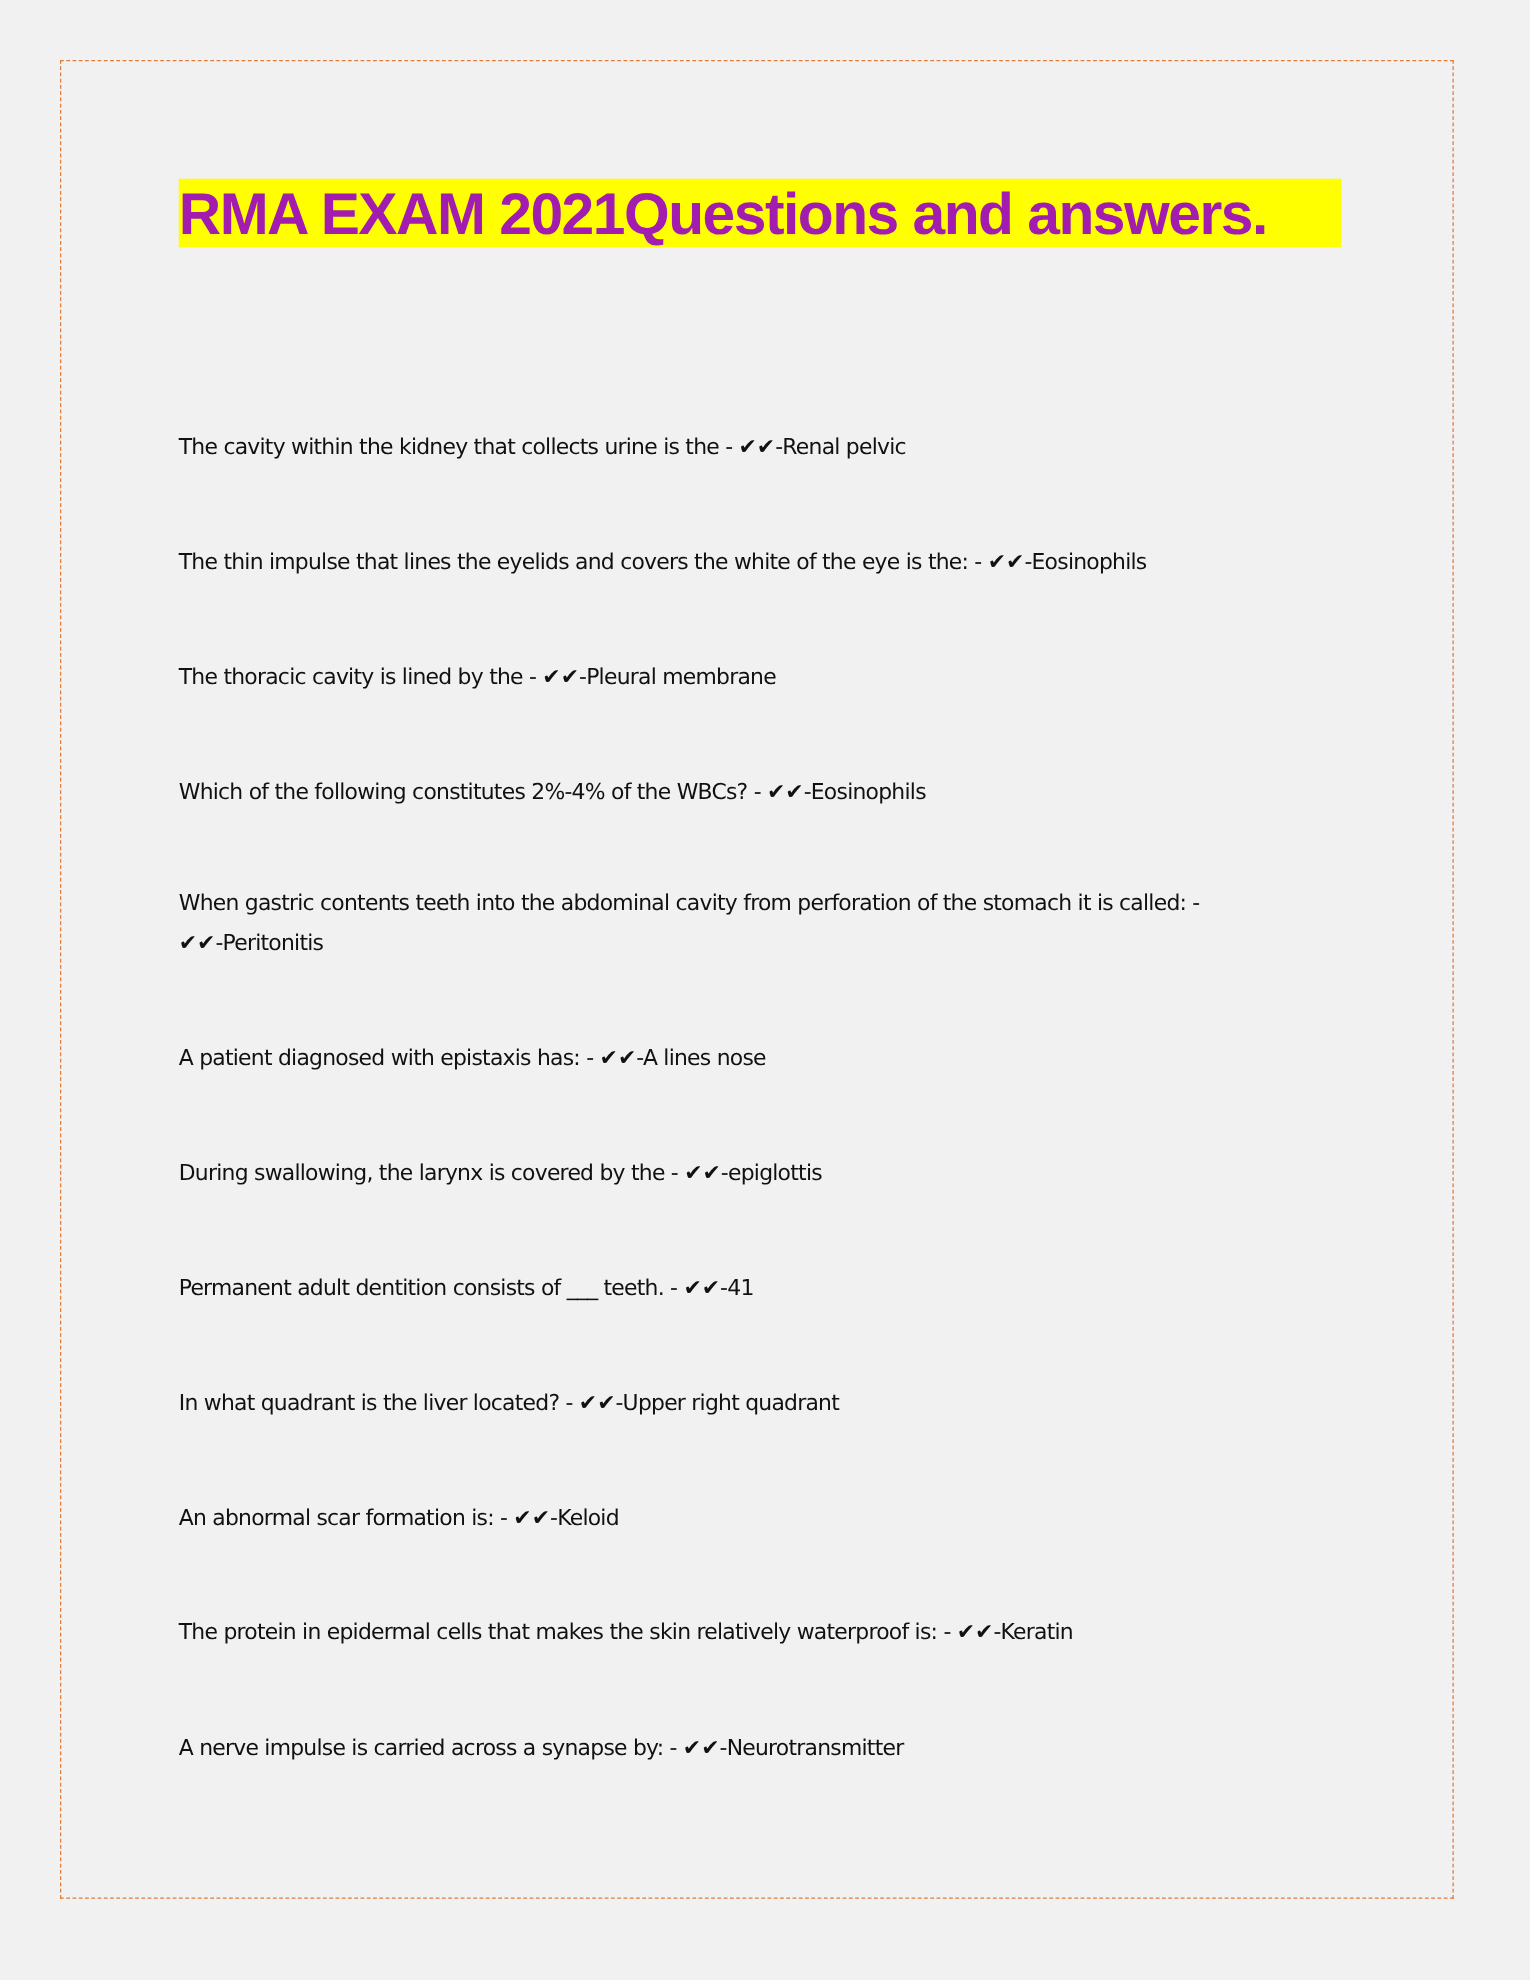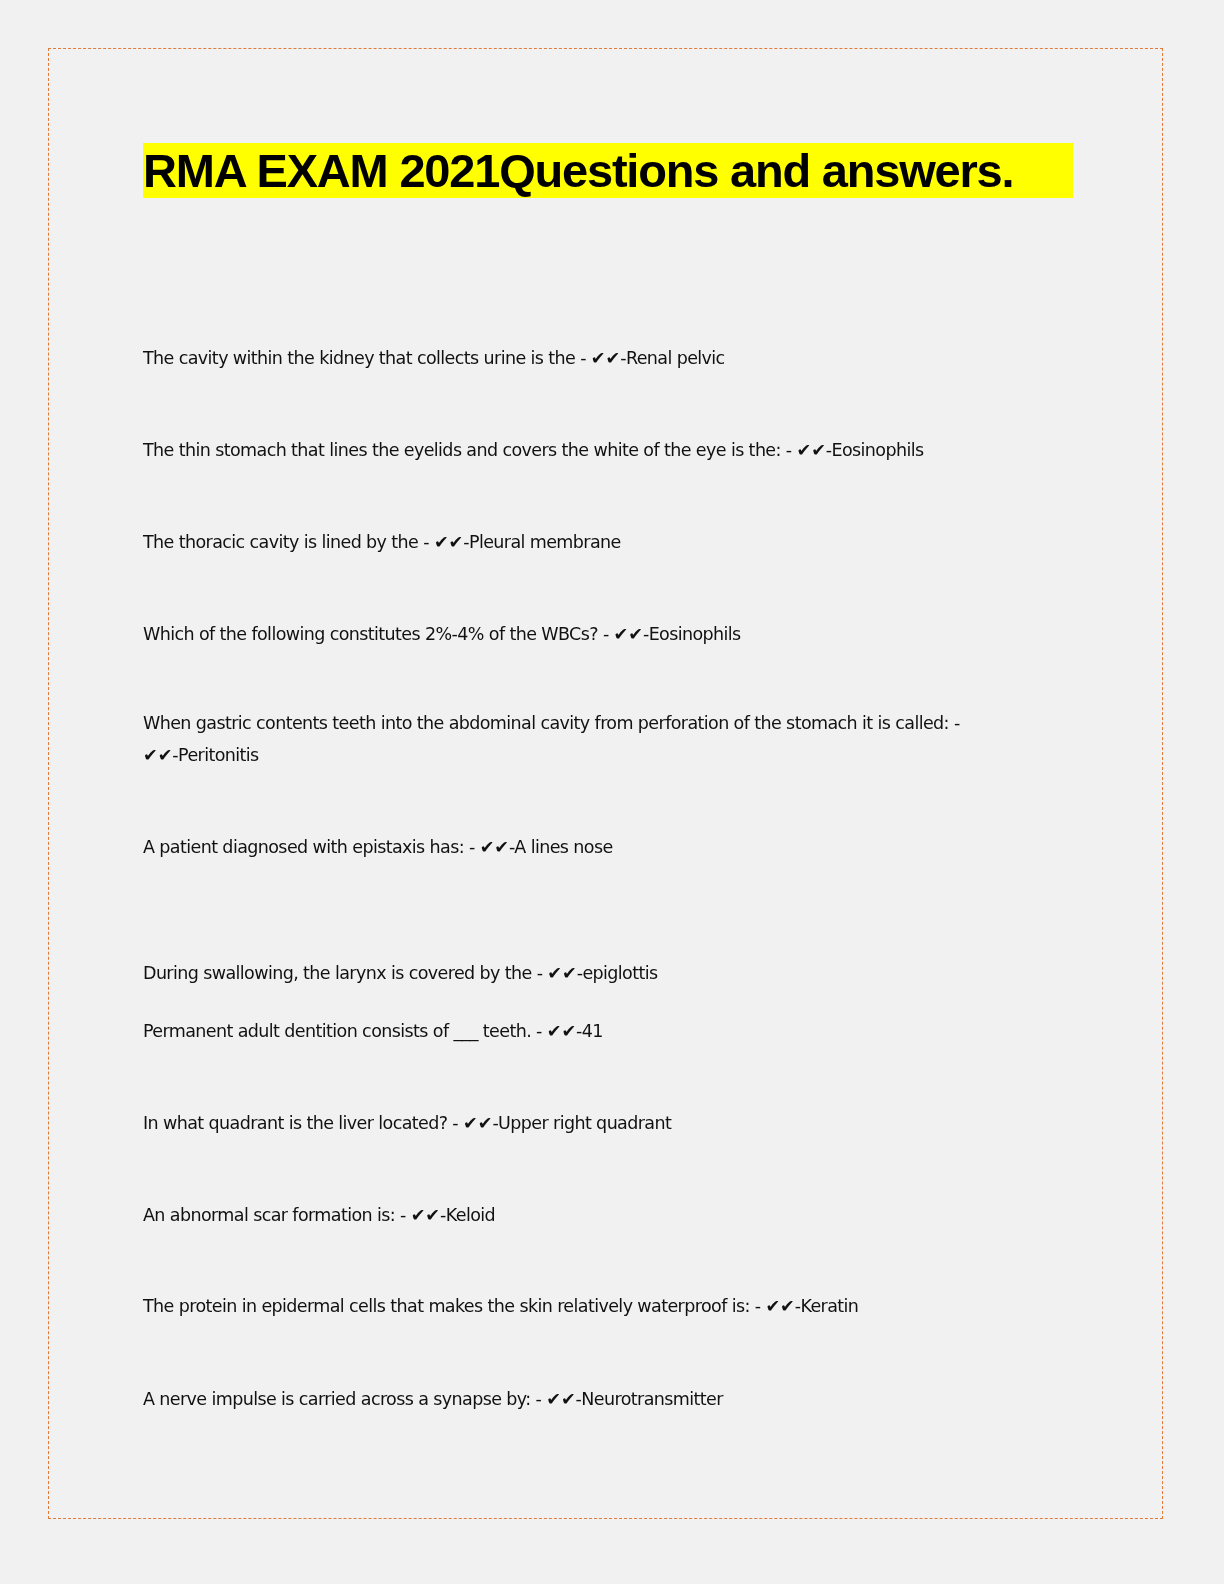--- a/index.html
+++ b/index.html
@@ -20,21 +20,21 @@
   .title {
     position: absolute;
     left: 143px; top: 143px;
     width: 930px;
     margin: 0;
     font-family: "Liberation Sans", sans-serif;
     font-weight: bold;
     font-size: 47px;
     line-height: 55px;
     letter-spacing: -1.2px;
-    color: #000000;
+    color: #a21caf;
   }
   .title .line1 {
     display: block;
     background: #ffff00;
     white-space: nowrap;
   }
   .title .line2-wrap {
     display: block;
     background: #f5f6fa;
   }
@@ -69,35 +69,35 @@
 
 <h1 class="title">
   <span class="line1">RMA EXAM 2021Questions and answers.</span>
 </h1>
 
 <div class="qa-list">
   <div class="qa" style="top:0px">
     <span>The cavity within the kidney that collects urine is the</span><span> - </span><span class="check">✔✔</span><span>-</span><span>Renal pelvic</span>
   </div>
   <div class="qa" style="top:92px">
-    <span>The thin stomach that lines the eyelids and covers the white of the eye is the:</span><span> - </span><span class="check">✔✔</span><span>-</span><span>Eosinophils</span>
+    <span>The thin impulse that lines the eyelids and covers the white of the eye is the:</span><span> - </span><span class="check">✔✔</span><span>-</span><span>Eosinophils</span>
   </div>
   <div class="qa" style="top:184px">
     <span>The thoracic cavity is lined by the</span><span> - </span><span class="check">✔✔</span><span>-</span><span>Pleural membrane</span>
   </div>
   <div class="qa" style="top:276px">
     <span>Which of the following constitutes 2%-4% of the WBCs?</span><span> - </span><span class="check">✔✔</span><span>-</span><span>Eosinophils</span>
   </div>
   <div class="qa" style="top:365px; width:890px">
     <span>When gastric contents teeth into the abdominal cavity from perforation of the stomach it is called:</span><span> - </span><br><span class="check">✔✔</span><span>-</span><span>Peritonitis</span>
   </div>
   <div class="qa" style="top:489px">
     <span>A patient diagnosed with epistaxis has:</span><span> - </span><span class="check">✔✔</span><span>-</span><span>A lines nose</span>
   </div>
-  <div class="qa" style="top:615px">
+  <div class="qa" style="top:581px">
     <span>During swallowing, the larynx is covered by the</span><span> - </span><span class="check">✔✔</span><span>-</span><span>epiglottis</span>
   </div>
   <div class="qa" style="top:673px">
     <span>Permanent adult dentition consists of ___ teeth.</span><span> - </span><span class="check">✔✔</span><span>-</span><span>41</span>
   </div>
   <div class="qa" style="top:765px">
     <span>In what quadrant is the liver located?</span><span> - </span><span class="check">✔✔</span><span>-</span><span>Upper right quadrant</span>
   </div>
   <div class="qa" style="top:857px">
     <span>An abnormal scar formation is:</span><span> - </span><span class="check">✔✔</span><span>-</span><span>Keloid</span>

